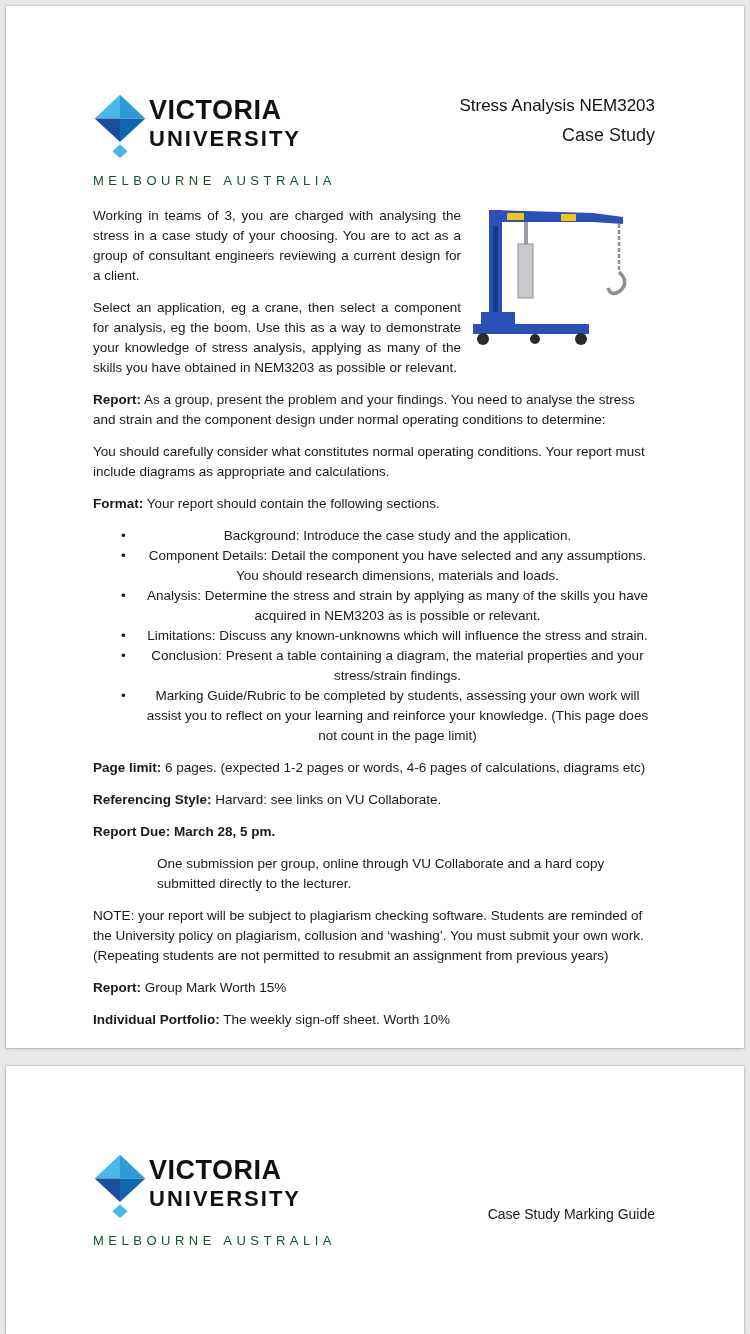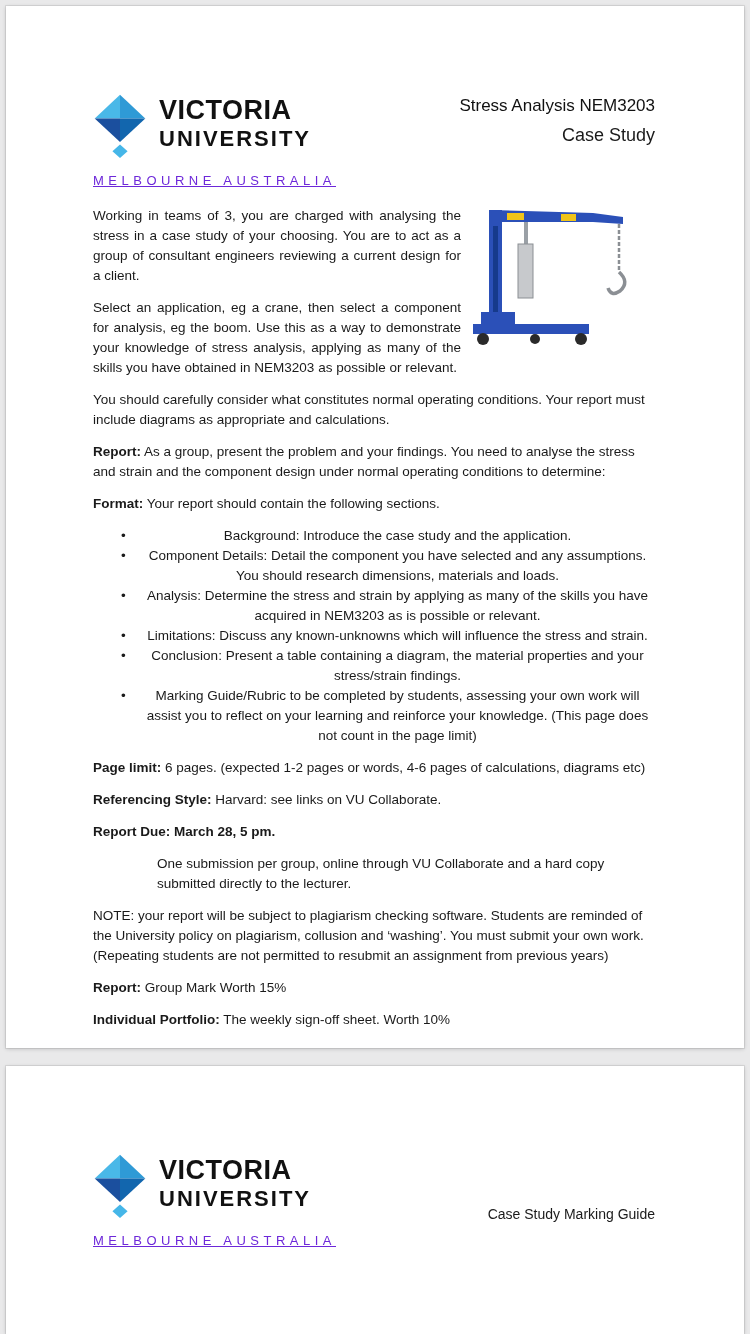--- a/index.html
+++ b/index.html
@@ -22,25 +22,25 @@
   }
   .page1 { top: 6px; height: 1042px; }
   .page2 { top: 1066px; height: 268px; }
 
   .content { padding: 0 89px 0 87px; }
 
   
   .header { display: flex; justify-content: space-between; align-items: flex-start; padding-top: 84px; }
   .header2 { display: flex; justify-content: space-between; align-items: center; padding-top: 84px; }
   .logo { flex: 0 0 auto; }
-  .logo-row { display: flex; align-items: flex-start; gap: 12px; }
+  .logo-row { display: flex; align-items: flex-start; gap: 2px; }
   .logo-text { padding-top: 7px; }
   .logo-name1 { font-size: 27px; font-weight: 800; letter-spacing: 0.5px; color: #111; line-height: 1; }
   .logo-name2 { font-size: 22px; font-weight: 800; letter-spacing: 2px; color: #111; line-height: 1; margin-top: 4px; }
-  .logo-tagline { font-size: 13px; color: #6d28d9; letter-spacing: 4.5px; margin-top: 7px; white-space: nowrap; text-decoration: underline; }
+  .logo-tagline { font-size: 13px; color: #14532d; letter-spacing: 4.5px; margin-top: 7px; white-space: nowrap; }
 
   .titleblock { text-align: right; padding-top: 6px; }
   .doc-title { font-size: 17px; color: #111; }
   .doc-subtitle { font-size: 18px; margin-top: 9px; }
   .titleblock2 { text-align: right; font-size: 14px; padding-top: 30px; }
 
   
   .intro-row { display: flex; margin-top: 18px; }
   .intro-text { flex: 0 0 368px; }
   .intro-text p { text-align: justify; }
@@ -112,23 +112,23 @@
 
             <rect x="18" y="120" width="34" height="12" fill="#2b50b8"></rect>
             <rect x="10" y="132" width="116" height="10" fill="#2b50b8"></rect>
             <circle cx="20" cy="147" r="6" fill="#2a2a2a"></circle>
             <circle cx="72" cy="147" r="5" fill="#2a2a2a"></circle>
             <circle cx="118" cy="147" r="6" fill="#2a2a2a"></circle>
           </svg>
         </div>
       </div>
 
+      <p class="para"><span class="b">Report:</span><span> As a group, present the problem and your findings. You need to analyse the stress and strain and the component design under normal operating conditions to determine:</span></p>
+
       <p class="para">You should carefully consider what constitutes normal operating conditions. Your report must include diagrams as appropriate and calculations.</p>
-
-      <p class="para"><span class="b">Report:</span><span> As a group, present the problem and your findings. You need to analyse the stress and strain and the component design under normal operating conditions to determine:</span></p>
 
       <p class="para"><span class="b">Format:</span><span> Your report should contain the following sections.</span></p>
 
       <ul class="bullets">
         <li>Background: Introduce the case study and the application.</li>
         <li>Component Details: Detail the component you have selected and any assumptions.  You should research dimensions, materials and loads.</li>
         <li>Analysis: Determine the stress and strain by applying as many of the skills you have acquired in NEM3203 as is possible or relevant.</li>
         <li>Limitations: Discuss any known-unknowns which will influence the stress and strain.</li>
         <li>Conclusion: Present a table containing a diagram, the material properties and your stress/strain findings.</li>
         <li>Marking Guide/Rubric to be completed by students, assessing your own work will assist you to reflect on your learning and reinforce your knowledge. (This page does not count in the page limit)</li>

